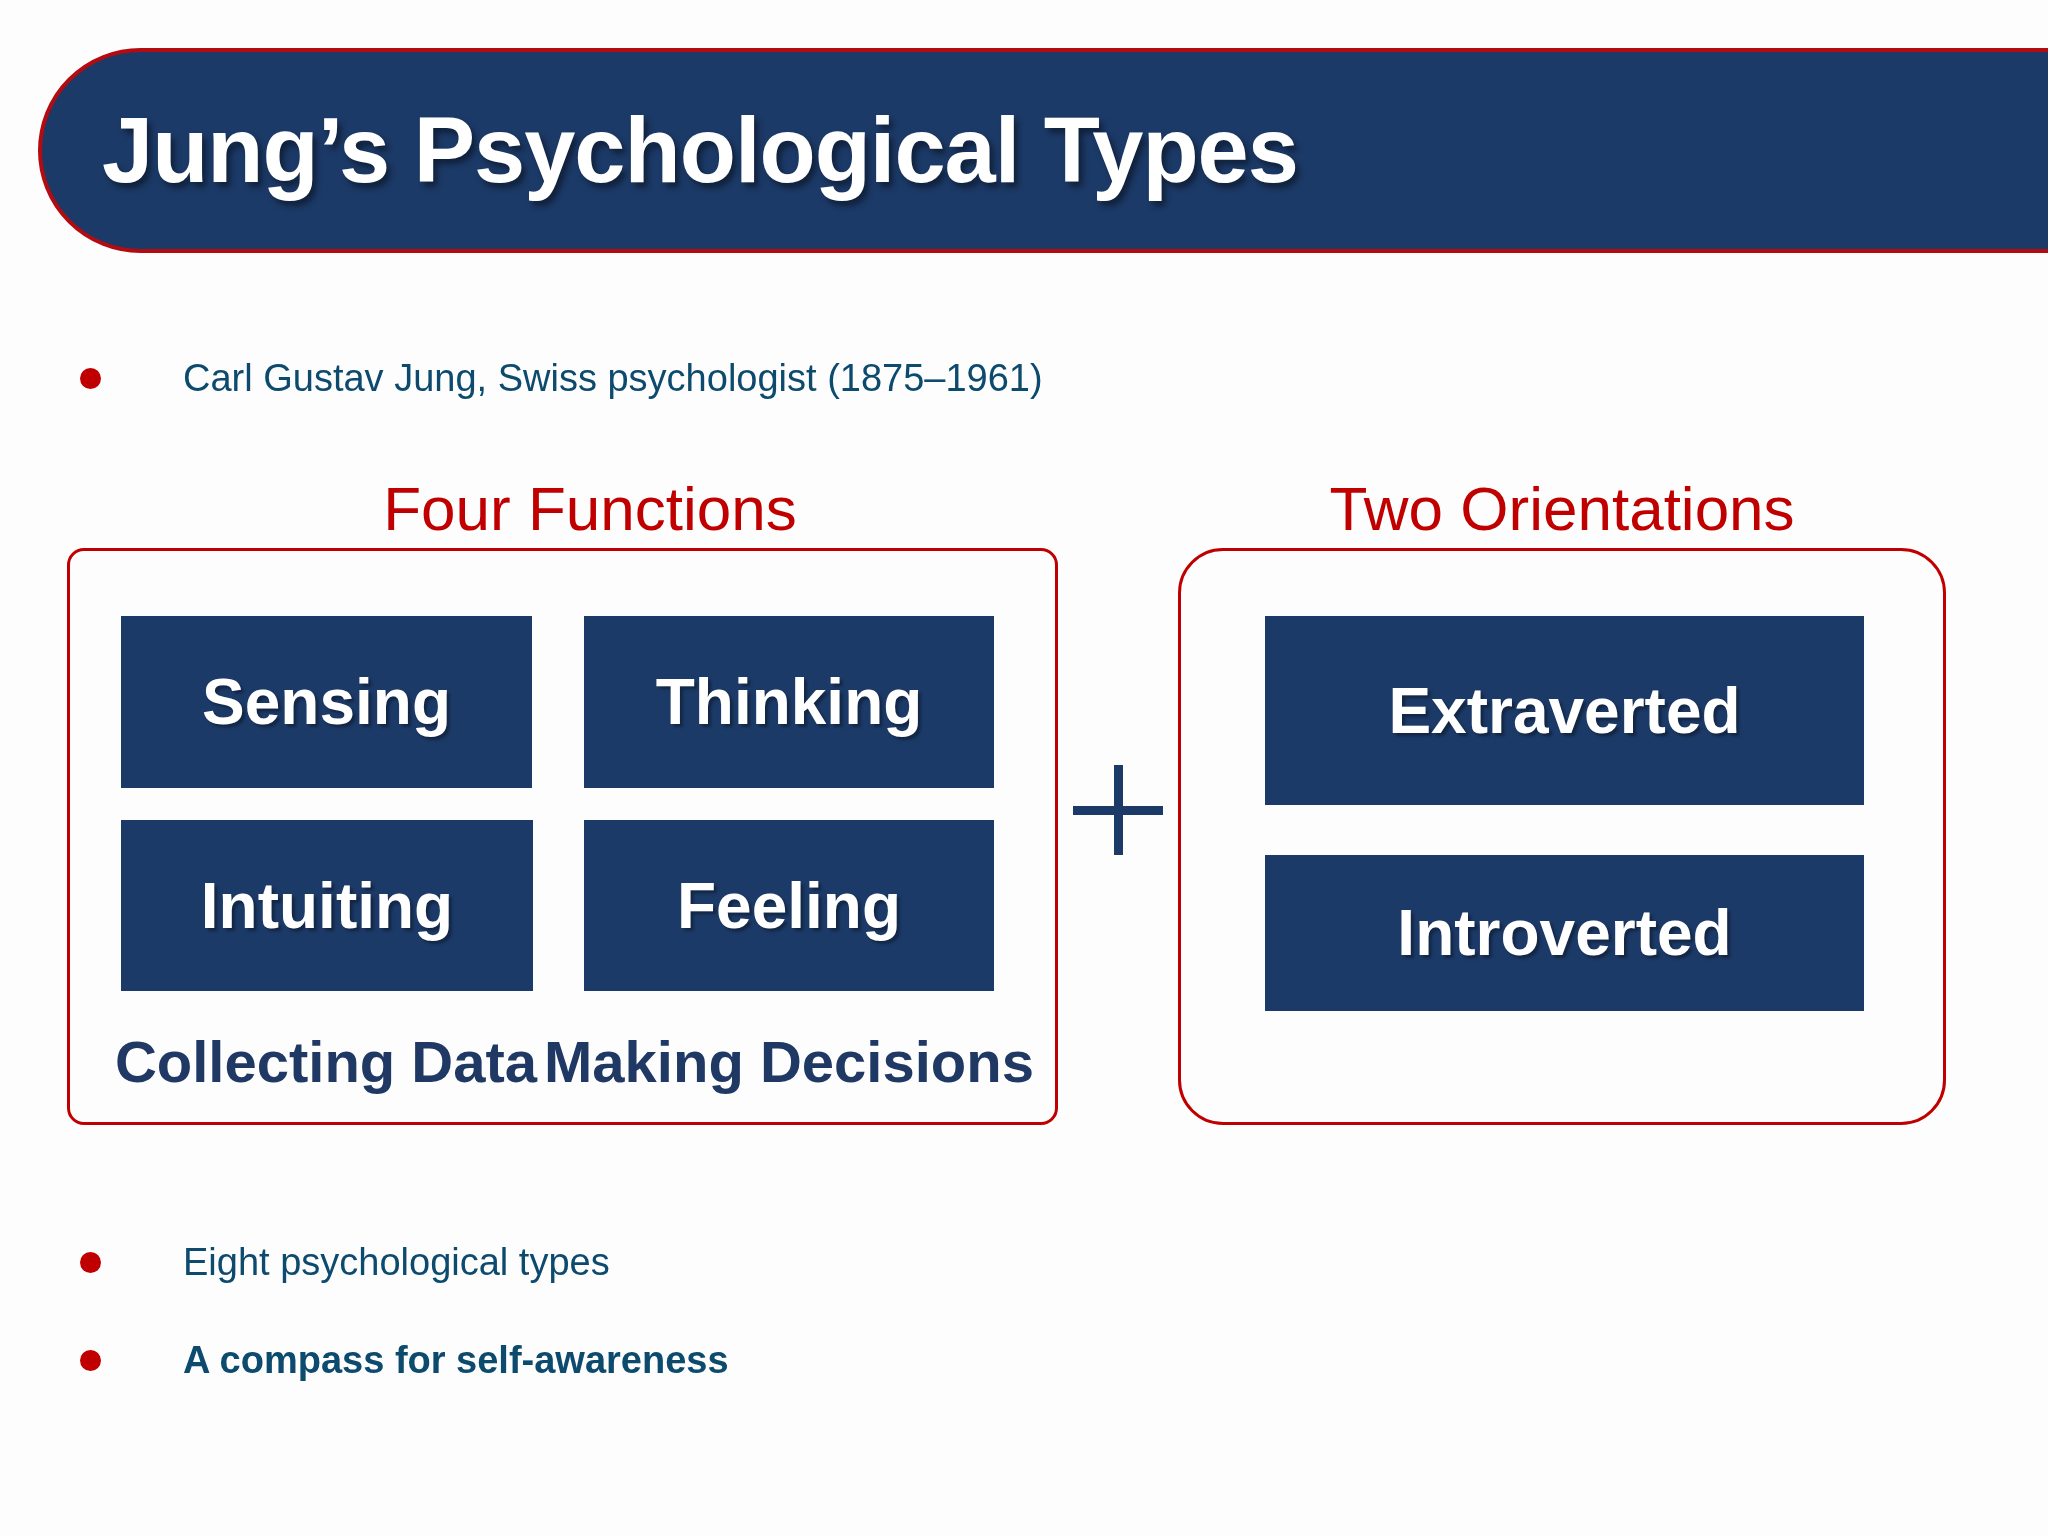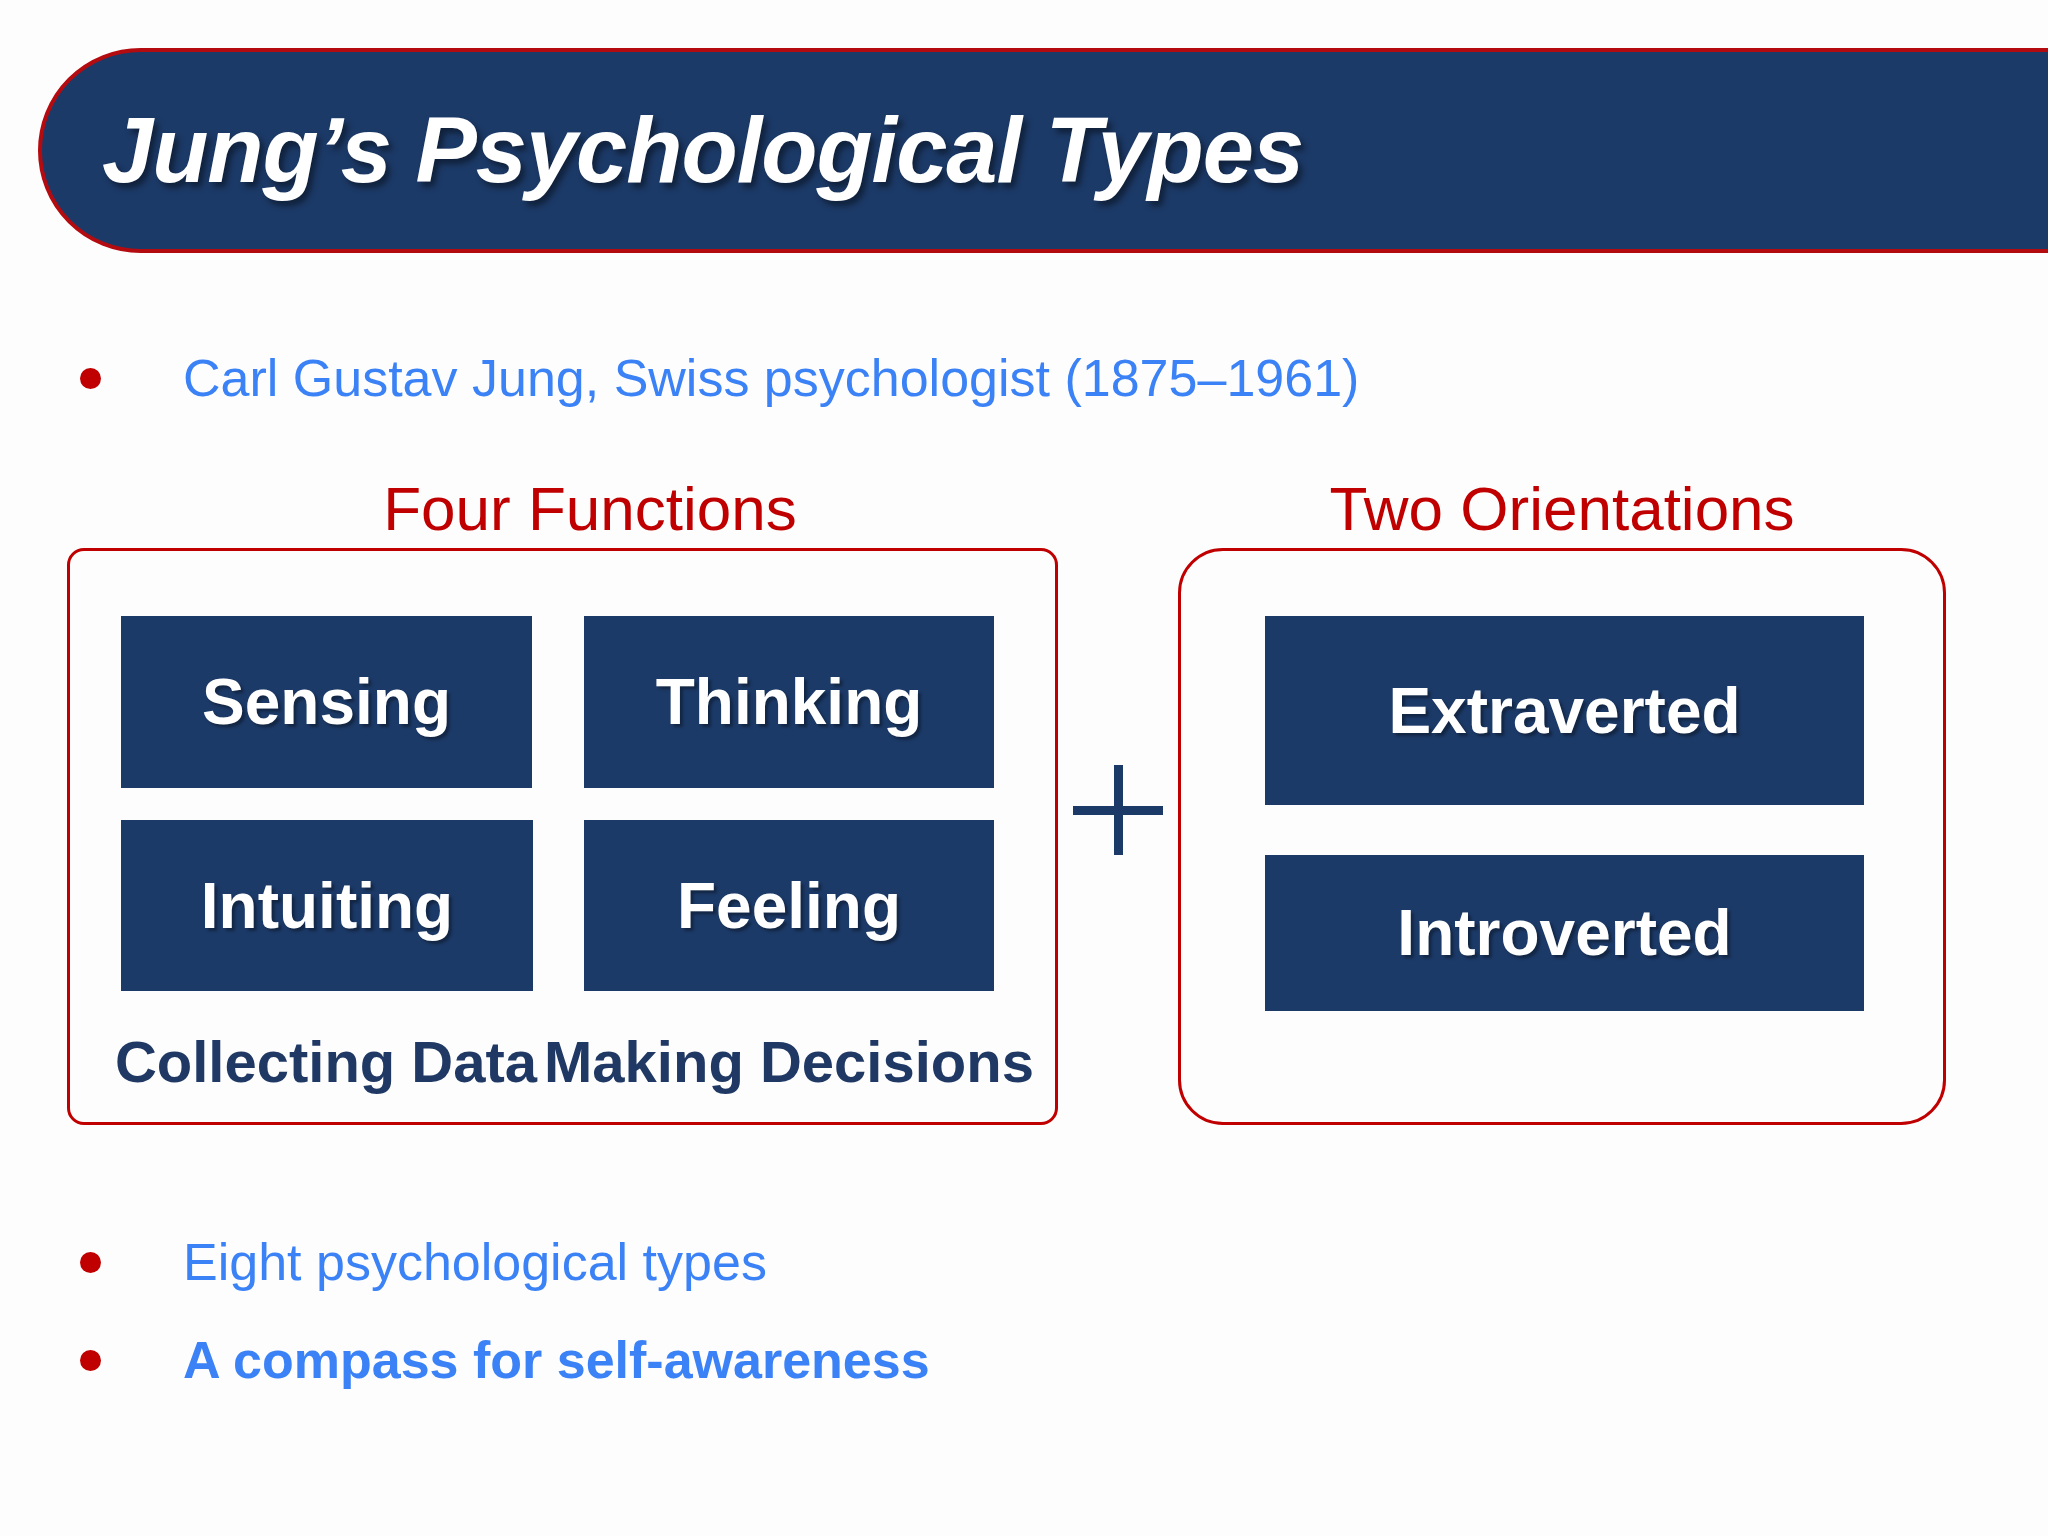--- a/index.html
+++ b/index.html
@@ -21,38 +21,37 @@
     display:flex;align-items:center;
   }
   .title-text{
     color:#ffffff;
     font-size:92px;
     font-weight:bold;
     padding-left:60px;
     letter-spacing:-1px;
     text-shadow:4px 5px 6px rgba(0,0,0,0.45);
     white-space:nowrap;
-    font-style:italic;
   }
   
   .bullet-row{
     position:absolute;left:80px;
     display:flex;align-items:flex-start;
     height:80px;
   }
   .bullet-dot{
     width:21px;height:21px;border-radius:50%;
     background:#c00000;
     margin-top:30px;
     flex:0 0 auto;
   }
   .bullet-text{
     margin-left:82px;
-    font-size:52px;line-height:80px;
-    color:#3b82f6;
+    font-size:38px;line-height:80px;
+    color:#0c4a6e;
     white-space:nowrap;
   }
   .row-intro{top:338px;}
   .row-b1{top:1222px;}
   .row-b2{top:1320px;font-weight:bold;}
   
   .group-label{
     position:absolute;top:478px;
     transform:translateX(-50%);
     color:#c00000;

